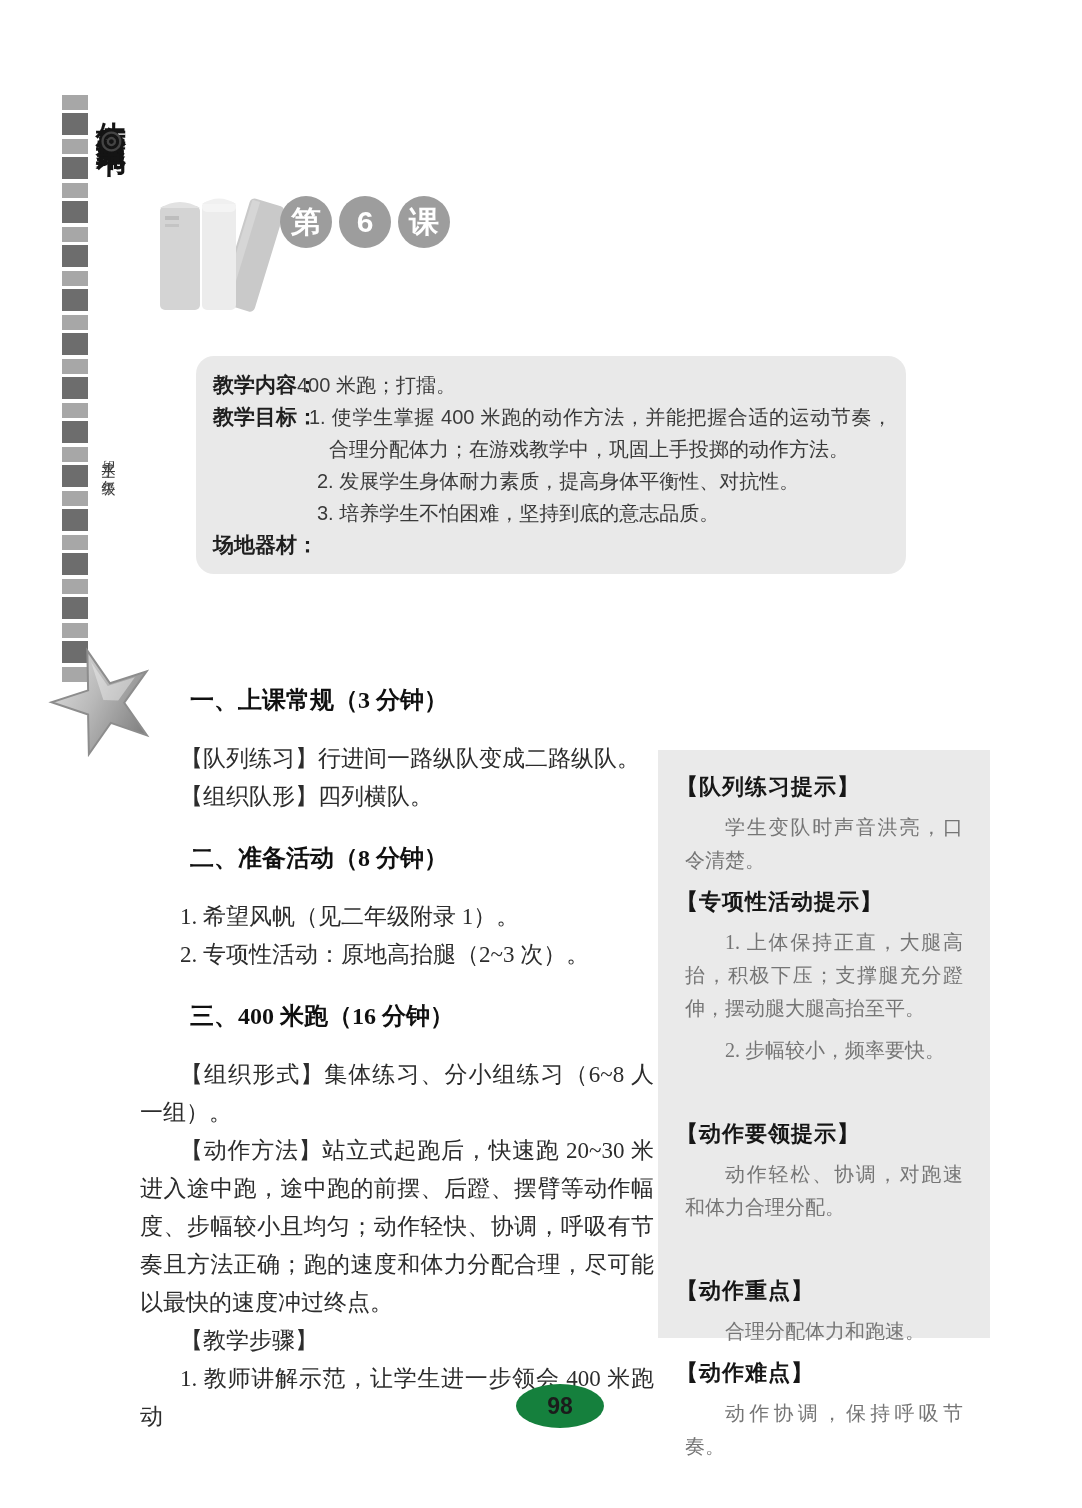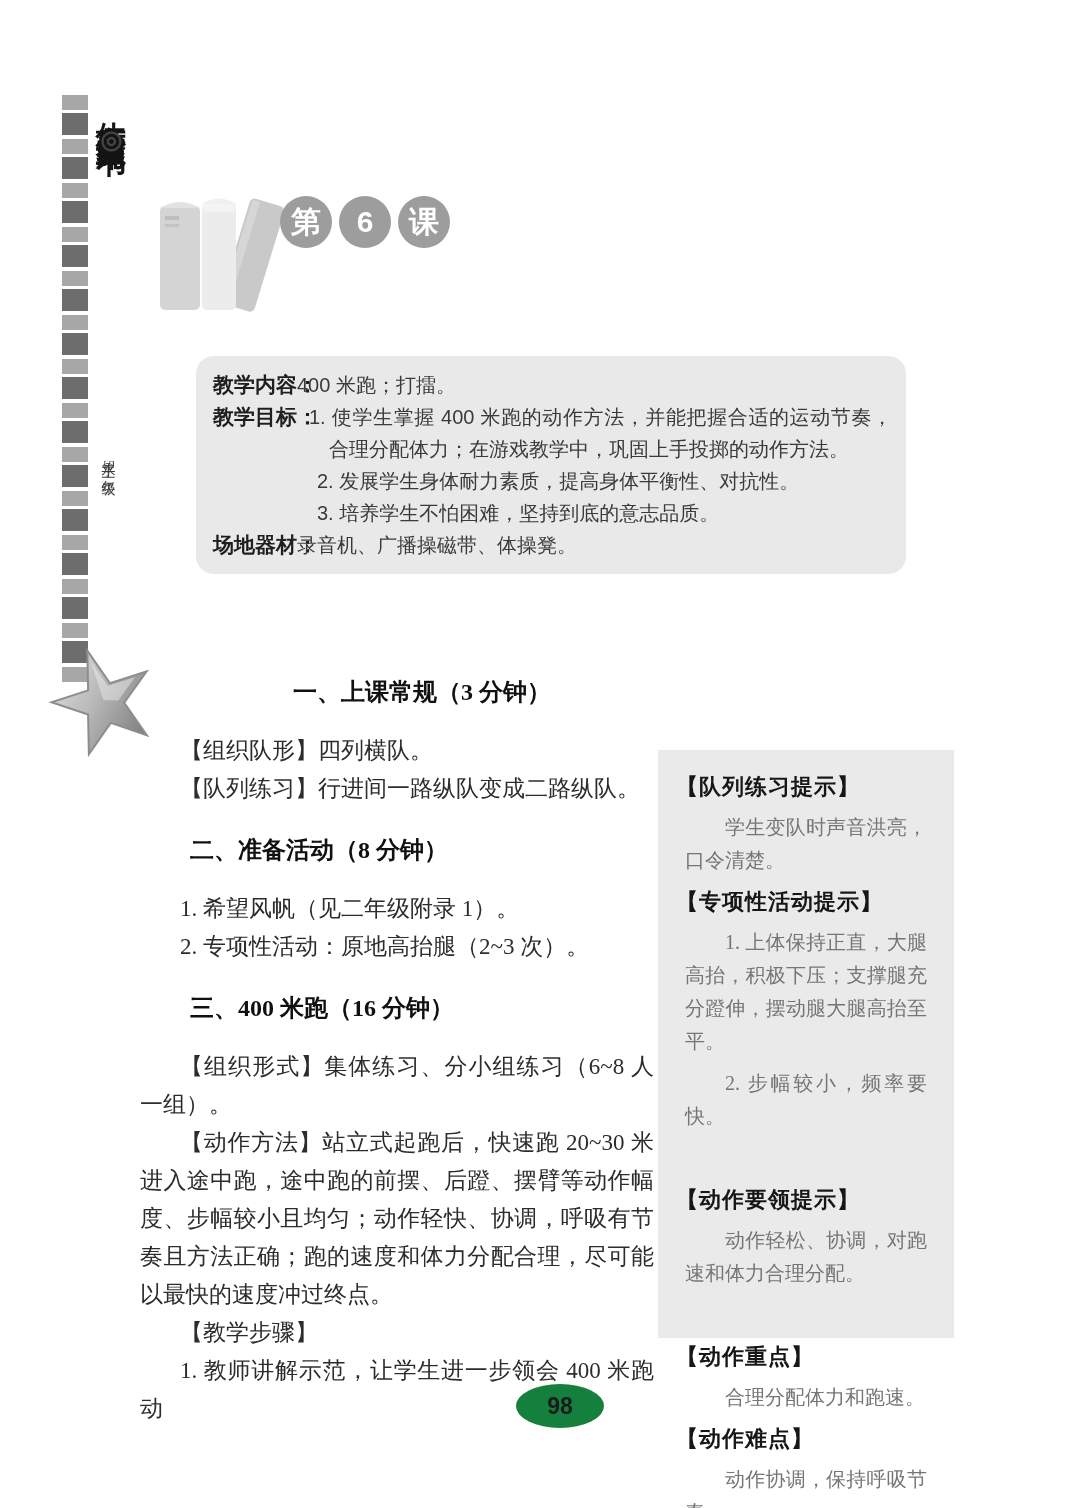--- a/index.html
+++ b/index.html
@@ -70,26 +70,26 @@
   
   .main {
     position:absolute; left:140px; top:664px; width:514px;
     font-size:23px; line-height:38px; color:#2c2c2c; text-align:justify;
   }
   .main h3 {
     margin:22px 0 20px; padding-left:50px;
     font-size:24px; font-weight:bold; color:#101010; line-height:40px;
     text-align:left;
   }
-  .main h3.first { margin-top:8px;text-align:center; }
+  .main h3.first { margin-top:16px; }
   .main p { margin:0; text-indent:40px; }
 
   
   .tips {
-    position:absolute; left:658px; top:750px; width:296px; height:588px;
+    position:absolute; left:658px; top:750px; width:332px; height:588px;
     background:#eaeaea; box-sizing:border-box; padding:12px 18px;
     font-family:"Liberation Sans", sans-serif;
   }
   .tip-h {
     margin:10px 0 5px; font-size:22px; font-weight:bold; color:#161616;
     letter-spacing:1px; line-height:30px;
   }
   .tip-h.mt-lg { margin-top:52px; }
   .tip-p {
     margin:9px; font-size:20px; color:#757575; line-height:33px;
@@ -163,28 +163,27 @@
     <div class="info-row">
       <div class="info-label">教学目标：</div>
       <div class="info-content">
         <p class="hang">1. 使学生掌握 400 米跑的动作方法，并能把握合适的运动节奏，合理分配体力；在游戏教学中，巩固上手投掷的动作方法。</p>
         <p class="item">2. 发展学生身体耐力素质，提高身体平衡性、对抗性。</p>
         <p class="item">3. 培养学生不怕困难，坚持到底的意志品质。</p>
       </div>
     </div>
     <div class="info-row">
       <div class="info-label">场地器材：</div>
-      <div class="info-content">录音机、广播操磁带、体操凳。</div>
     </div>
   </div>
 
   <div class="main">
     <h3 class="first">一、上课常规（3 分钟）</h3>
+    <p>【队列练习】行进间一路纵队变成二路纵队。</p>
     <p>【组织队形】四列横队。</p>
-    <p>【队列练习】行进间一路纵队变成二路纵队。</p>
 
     <h3>二、准备活动（8 分钟）</h3>
     <p>1. 希望风帆（见二年级附录 1）。</p>
     <p>2. 专项性活动：原地高抬腿（2~3 次）。</p>
 
     <h3>三、400 米跑（16 分钟）</h3>
     <p>【组织形式】集体练习、分小组练习（6~8 人一组）。</p>
     <p>【动作方法】站立式起跑后，快速跑 20~30 米进入途中跑，途中跑的前摆、后蹬、摆臂等动作幅度、步幅较小且均匀；动作轻快、协调，呼吸有节奏且方法正确；跑的速度和体力分配合理，尽可能以最快的速度冲过终点。</p>
     <p>【教学步骤】</p>
     <p>1. 教师讲解示范，让学生进一步领会 400 米跑动</p>

